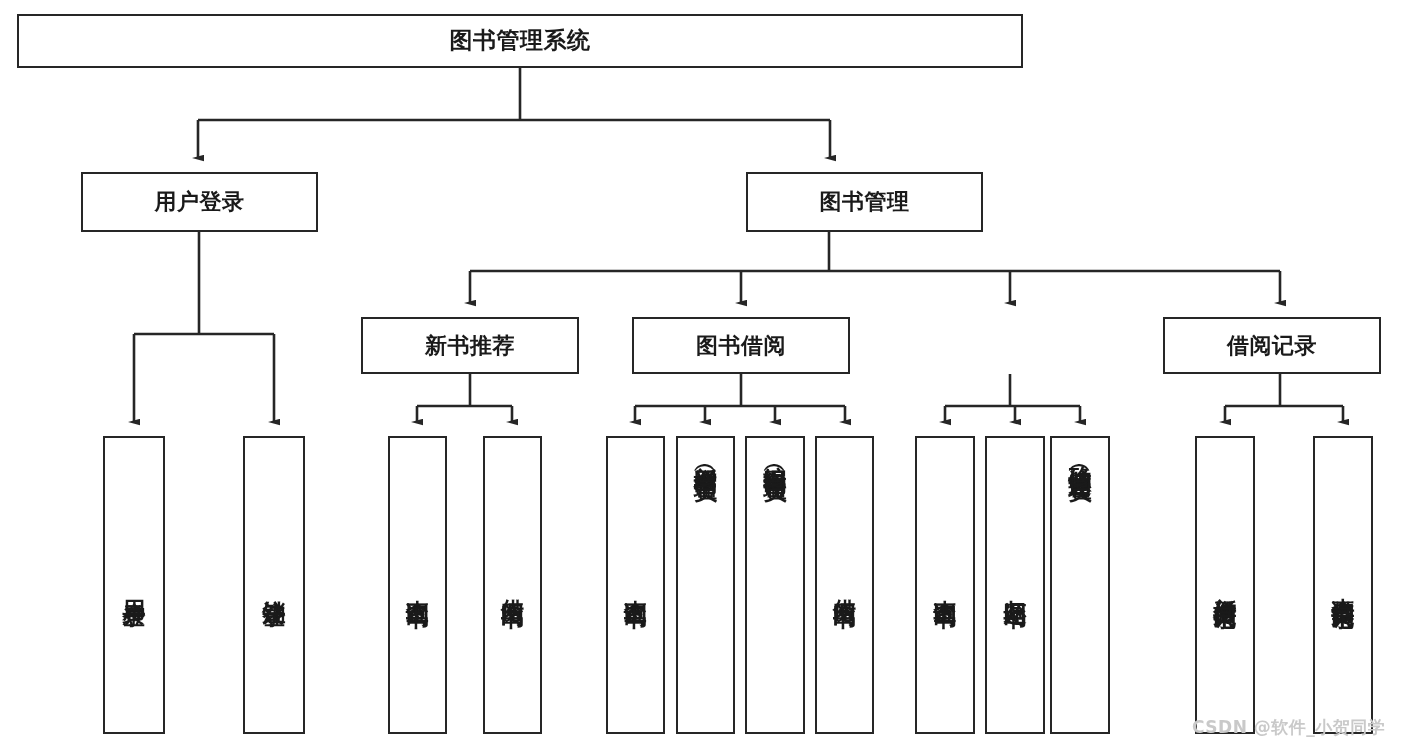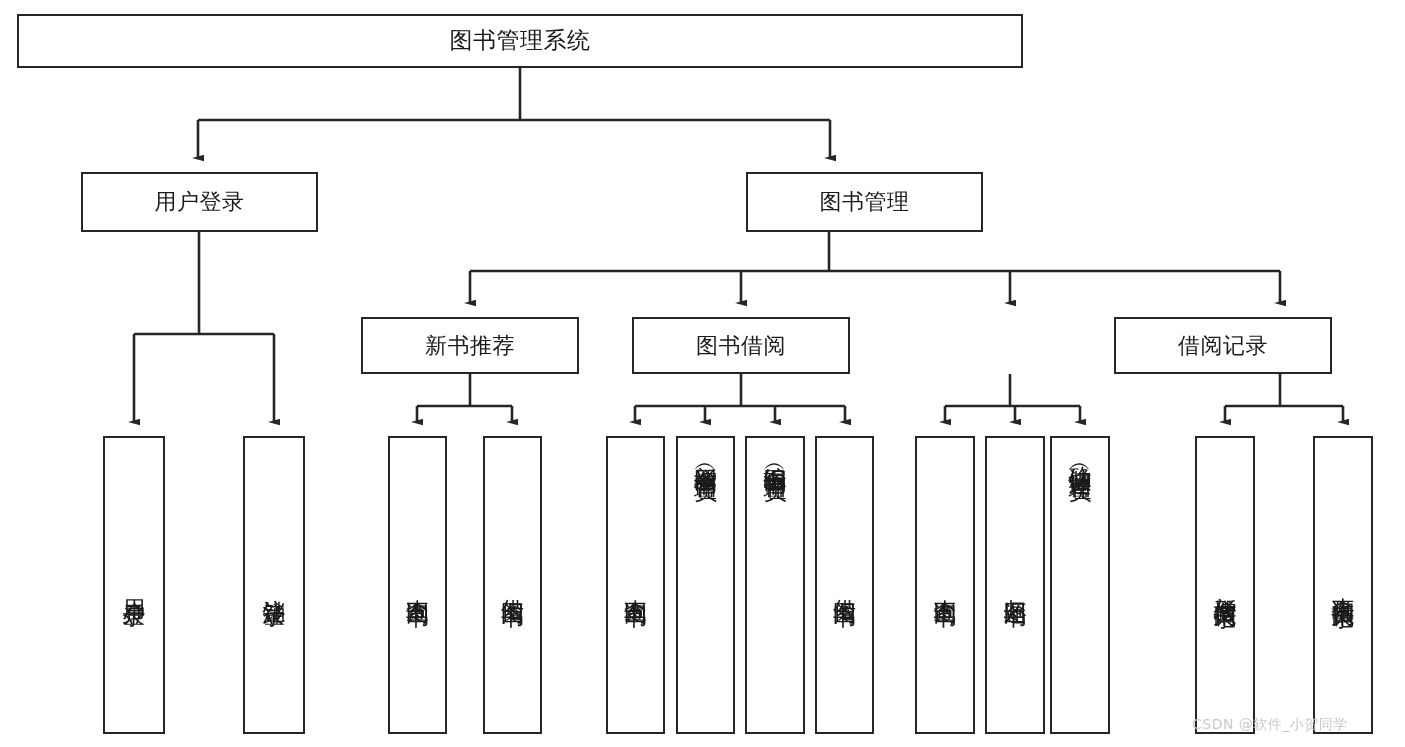--- a/index.html
+++ b/index.html
@@ -11,20 +11,21 @@
     width: 1405px;
     height: 747px;
     font-family: "DejaVu Sans", "Liberation Sans", sans-serif;
     overflow: hidden;
   }
   #diagram-root {
     position: relative;
     width: 1405px;
     height: 747px;
     background: #ffffff;
+    font-weight: bold;
   }
   svg.connectors {
     position: absolute;
     left: 0;
     top: 0;
     width: 1405px;
     height: 747px;
     pointer-events: none;
   }
   .node {
@@ -64,21 +65,21 @@
     letter-spacing: 2px;
     white-space: nowrap;
   }
   .node.vertical.center-text {
     align-items: center;
     padding-top: 0;
   }
   .watermark {
     position: absolute;
     color: #c9c9c9;
-    font-size: 14px;
+    font-size: 17px;
     letter-spacing: 0.5px;
     white-space: nowrap;
     user-select: none;
   }
 </style>
 </head>
 <body>
 
 <div id="diagram-root">
 
@@ -154,21 +155,21 @@
   <div class="node horizontal level-2" style="left:711px; top:172px; width:237px; height:60px;margin-left:35px;">
     <span class="node-label">图书管理</span>
   </div>
 
   <div class="node horizontal level-3" style="left:632px; top:317px; width:218px; height:57px;">
     <span class="node-label">图书借阅</span>
   </div>
   <div class="node horizontal level-3" style="left:361px; top:317px; width:218px; height:57px;">
     <span class="node-label">新书推荐</span>
   </div>
-  <div class="node horizontal level-3" style="left:1114px; top:317px; width:218px; height:57px;">
+  <div class="node horizontal level-3" style="left:1163px; top:317px; width:218px; height:57px;">
     <span class="node-label">借阅记录</span>
   </div>
 
   <div class="node vertical center-text" style="left:103px; top:436px; width:62px; height:298px;">
     <span class="node-label">用户登录</span>
   </div>
   <div class="node vertical center-text" style="left:243px; top:436px; width:62px; height:298px;">
     <span class="node-label">注销登录</span>
   </div>
 

